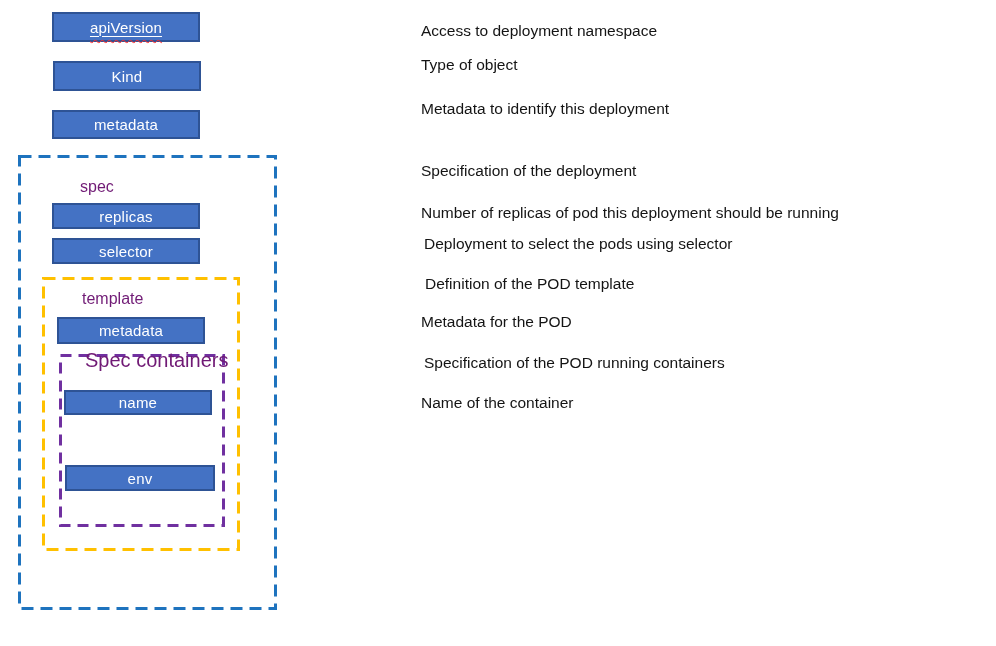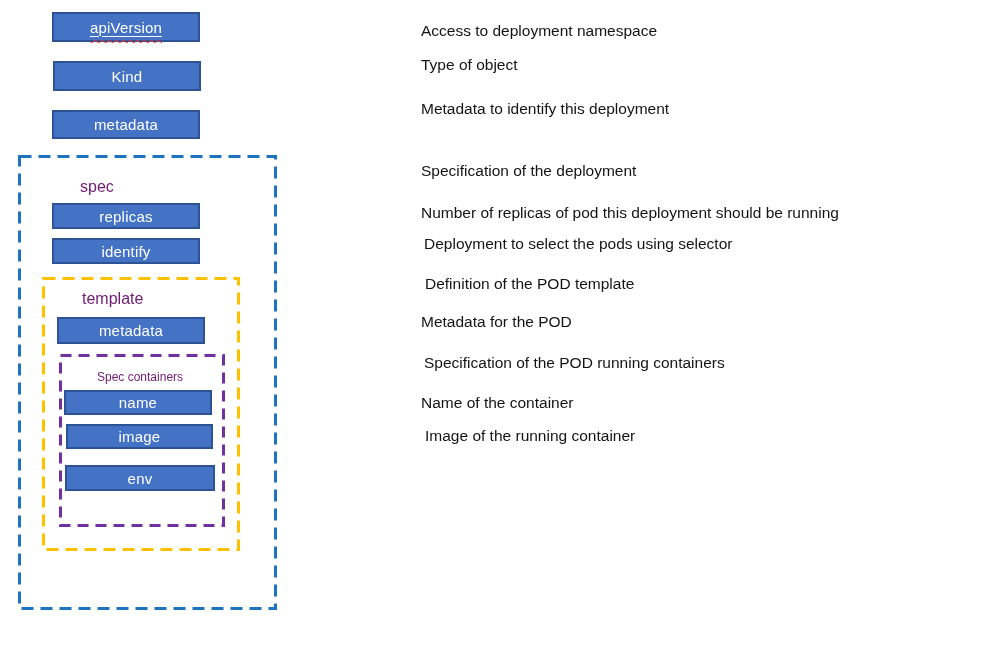--- a/index.html
+++ b/index.html
@@ -75,44 +75,40 @@
   </div>
   <div class="node-box" style="left:52px; top:110px; width:148px; height:29px;">
     <span>metadata</span>
   </div>
 
   <div class="group-label" style="left:80px; top:178px;">spec</div>
   <div class="node-box" style="left:52px; top:203px; width:148px; height:26px;">
     <span>replicas</span>
   </div>
   <div class="node-box" style="left:52px; top:238px; width:148px; height:26px;">
-    <span>identify</span>
+    <span>selector</span>
   </div>
 
   <div class="group-label" style="left:82px; top:290px;">template</div>
   <div class="node-box" style="left:57px; top:317px; width:148px; height:27px;">
     <span>metadata</span>
   </div>
 
-  <div class="group-label" style="left:85px; top:370px; font-size:12px;margin-left:12px;">Spec containers</div>
+  <div class="group-label" style="left:85px; top:349px; font-size:20px;">Spec containers</div>
   <div class="node-box" style="left:64px; top:390px; width:148px; height:25px;">
     <span>name</span>
-  </div>
-  <div class="node-box" style="left:66px; top:424px; width:147px; height:25px;">
-    <span>image</span>
   </div>
   <div class="node-box" style="left:65px; top:465px; width:150px; height:26px;">
     <span>env</span>
   </div>
 
   <div class="desc" style="left:421px; top:20px;">Access to deployment namespace</div>
   <div class="desc" style="left:421px; top:54px;">Type of object</div>
   <div class="desc" style="left:421px; top:98px;">Metadata to identify this deployment</div>
   <div class="desc" style="left:421px; top:160px;">Specification of the deployment</div>
   <div class="desc" style="left:421px; top:202px;">Number of replicas of pod this deployment should be running</div>
   <div class="desc" style="left:424px; top:233px;">Deployment to select the pods using selector</div>
   <div class="desc" style="left:425px; top:273px;">Definition of the POD template</div>
   <div class="desc" style="left:421px; top:311px;">Metadata for the POD</div>
   <div class="desc" style="left:424px; top:352px;">Specification of the POD running containers</div>
   <div class="desc" style="left:421px; top:392px;">Name of the container</div>
-  <div class="desc" style="left:425px; top:425px;">Image of the running container</div>
 
 </div>
 
 </body></html>

